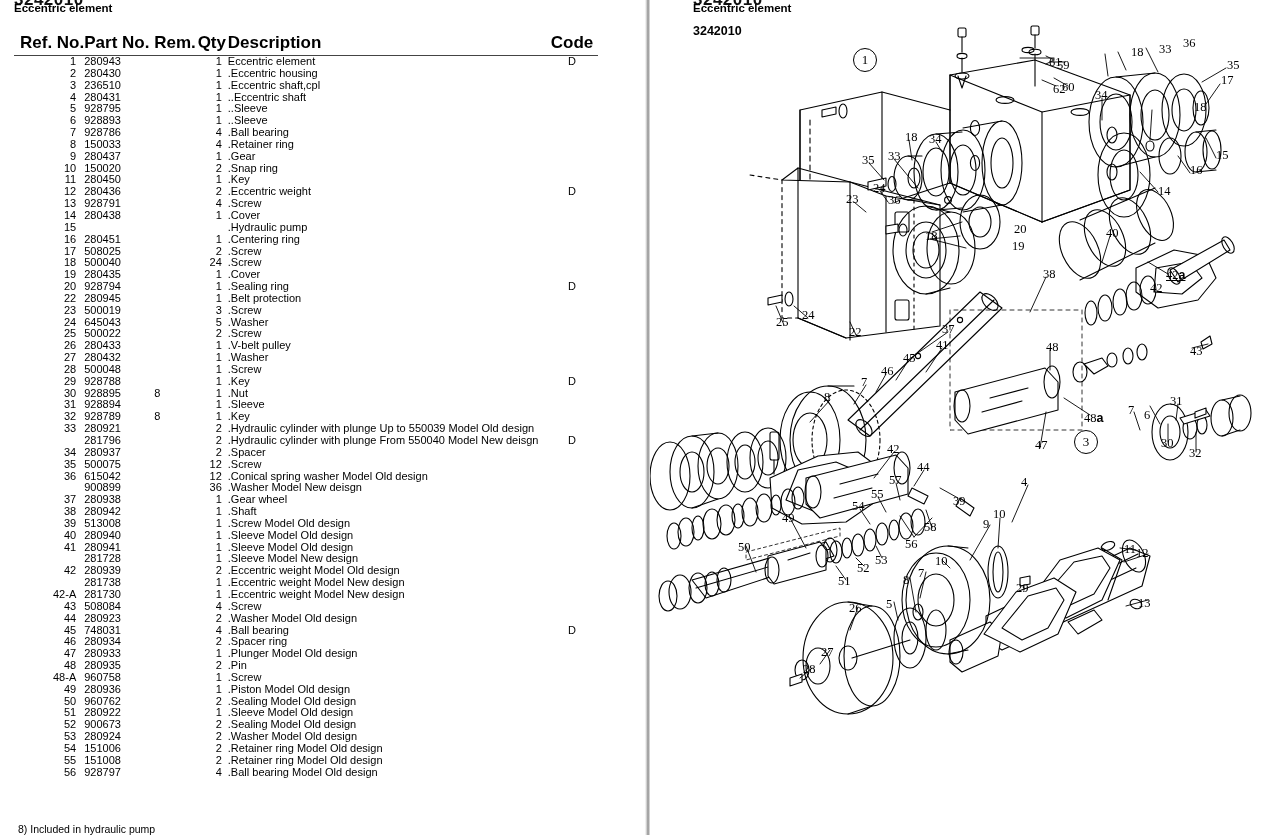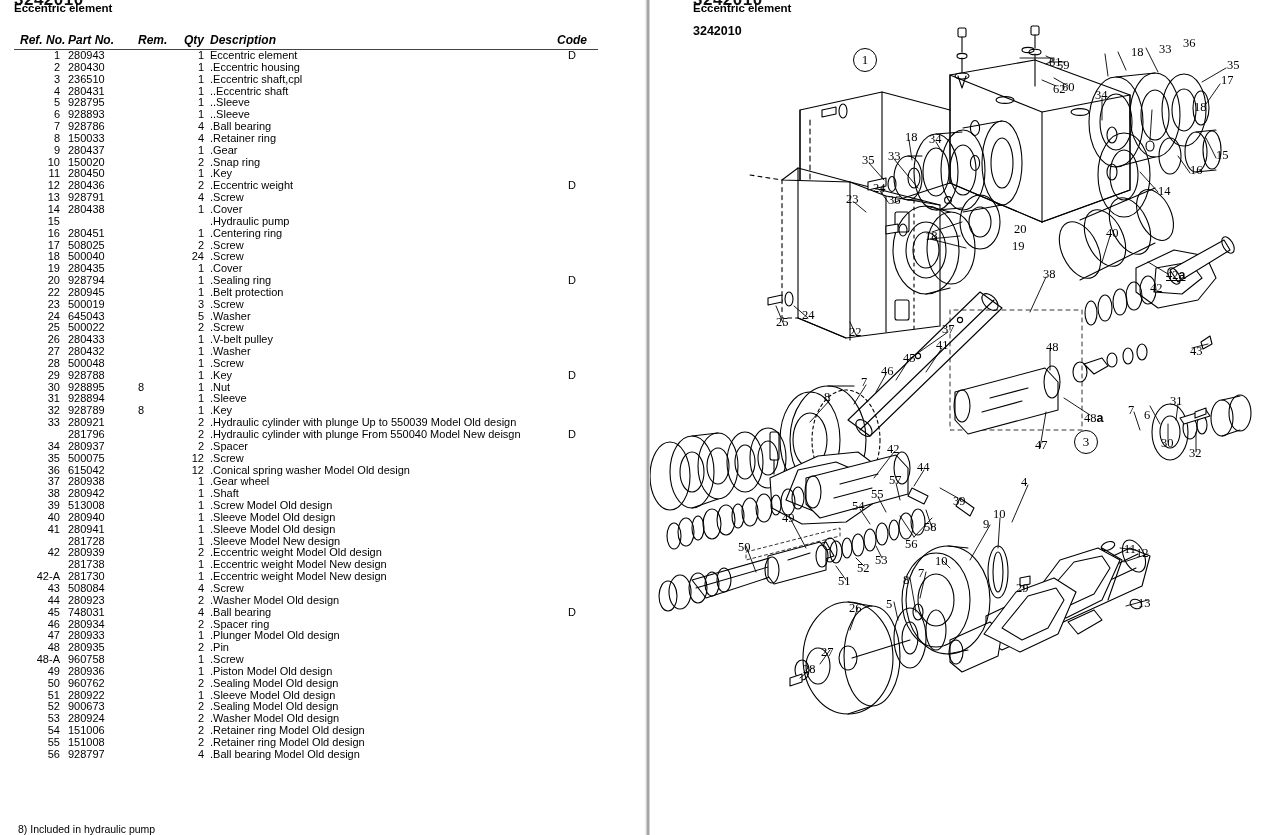--- a/index.html
+++ b/index.html
@@ -34,23 +34,23 @@
   .sheet-number{
     position:absolute;font-weight:bold;font-size:12.5px;color:#000;white-space:nowrap;
   }
 
   
   .parts-table{
     position:absolute;left:14px;top:33px;width:584px;
     border-collapse:collapse;font-size:11px;
   }
   .parts-table th{
-    font-weight:bold;font-size:12px;text-align:left;
+    font-weight:bold;font-size:17px;text-align:left;
     padding:0 0 2px 0;border-bottom:1.3px solid #444;
-    white-space:nowrap;vertical-align:bottom;font-style:italic;
+    white-space:nowrap;vertical-align:bottom;
   }
   .parts-table td{
     padding:0;font-size:11px;line-height:11.85px;white-space:nowrap;vertical-align:top;
   }
   th.c-ref,td.c-ref{width:46px;text-align:right;padding-right:8px;}
   th.c-part,td.c-part{width:66px;text-align:left;}
   th.c-rem,td.c-rem{width:40px;text-align:left;padding-left:4px;}
   th.c-qty,td.c-qty{width:26px;text-align:right;padding-right:6px;}
   th.c-desc,td.c-desc{width:auto;text-align:left;}
   th.c-code,td.c-code{width:52px;text-align:center;}
@@ -377,20 +377,28 @@
             <td class="c-qty">12</td>
             <td class="c-desc">.Screw</td>
             <td class="c-code"></td>
           </tr>
           <tr>
             <td class="c-ref">36</td>
             <td class="c-part">615042</td>
             <td class="c-rem"></td>
             <td class="c-qty">12</td>
             <td class="c-desc">.Conical spring washer  Model Old design</td>
+            <td class="c-code"></td>
+          </tr>
+          <tr>
+            <td class="c-ref"></td>
+            <td class="c-part">900899</td>
+            <td class="c-rem"></td>
+            <td class="c-qty">36</td>
+            <td class="c-desc">.Washer  Model New deisgn</td>
             <td class="c-code"></td>
           </tr>
           <tr>
             <td class="c-ref">37</td>
             <td class="c-part">280938</td>
             <td class="c-rem"></td>
             <td class="c-qty">1</td>
             <td class="c-desc">.Gear wheel</td>
             <td class="c-code"></td>
           </tr>

